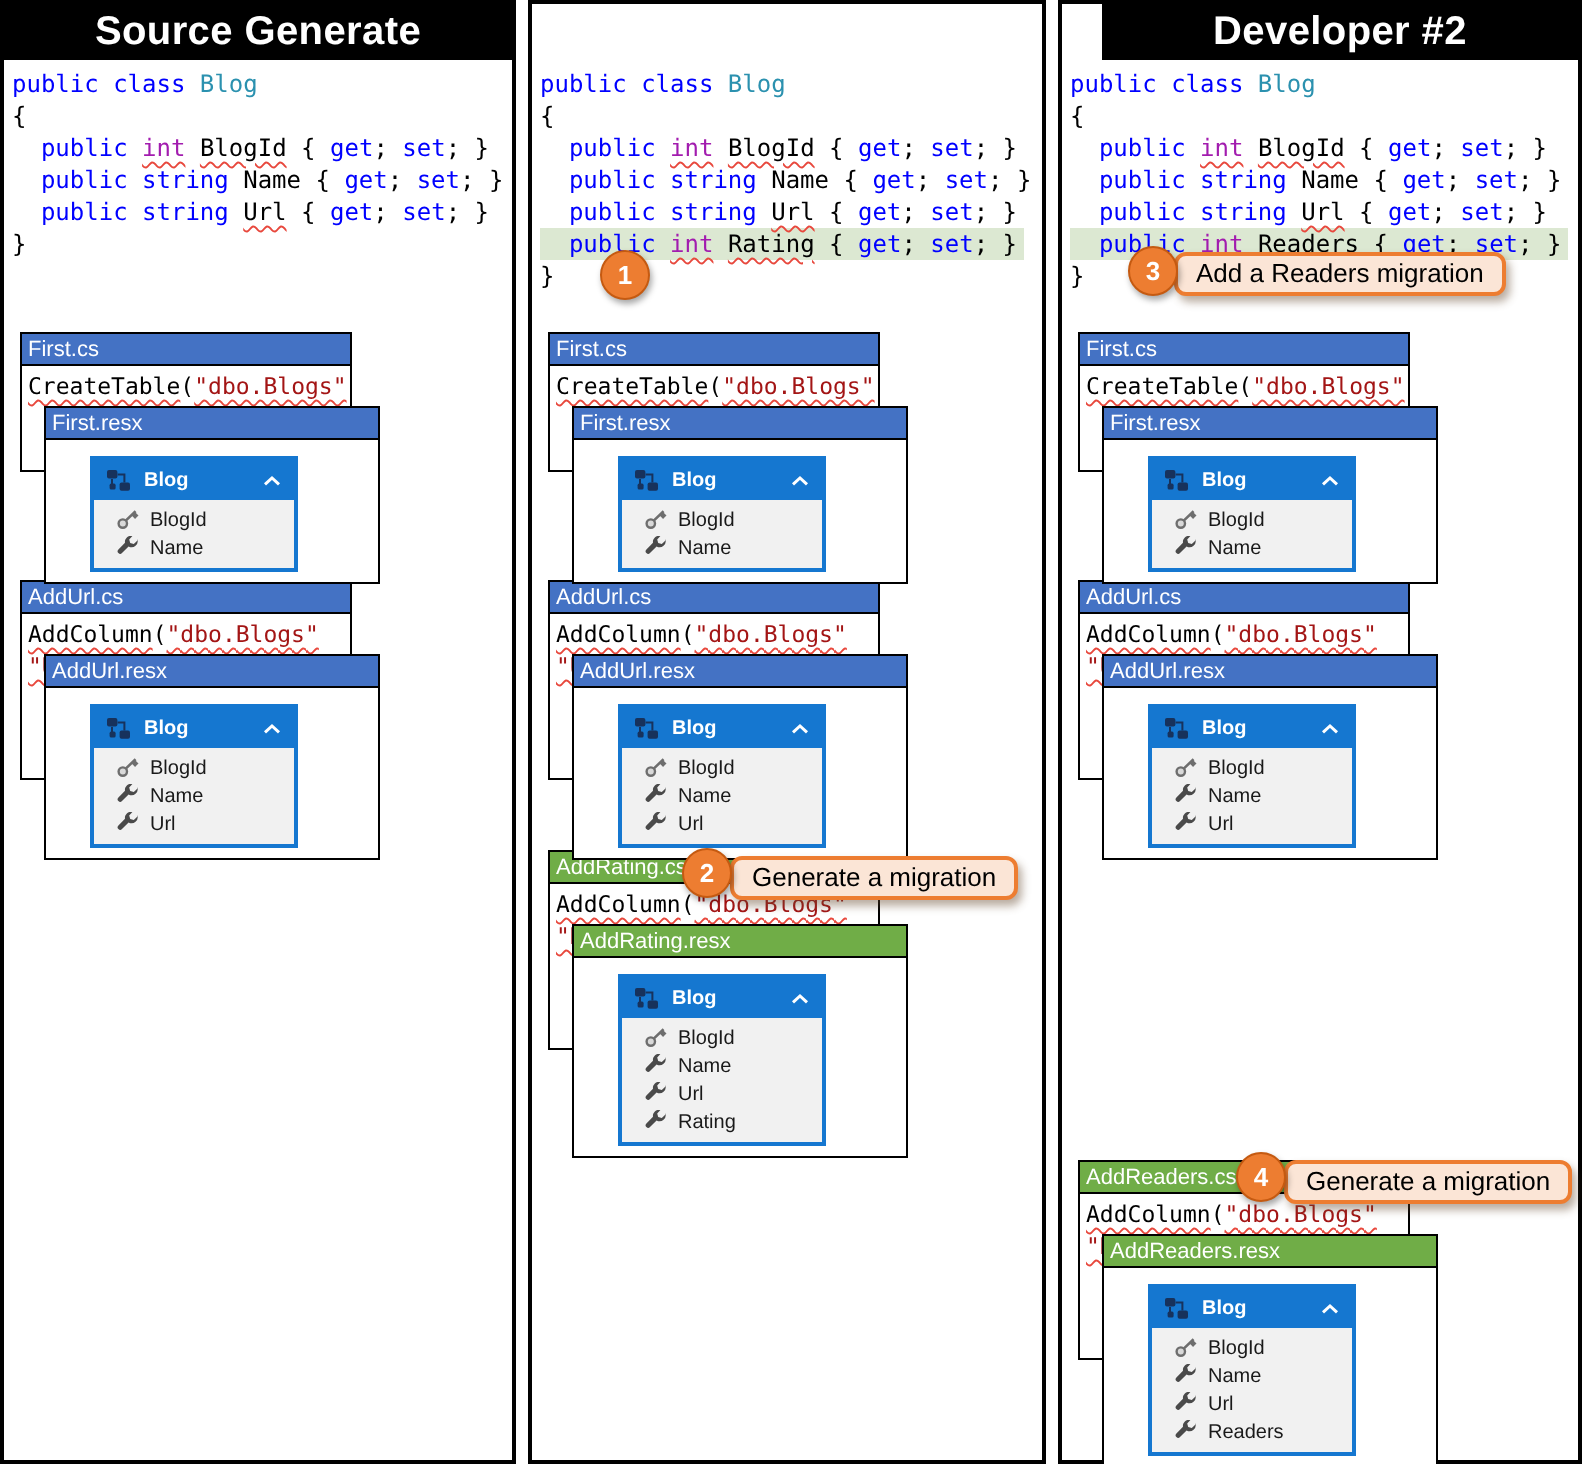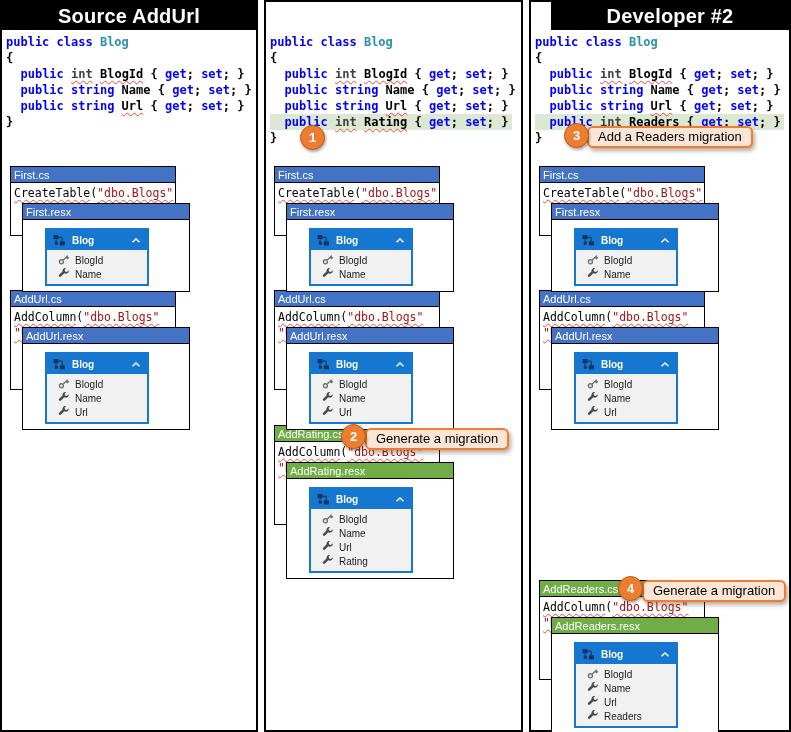--- a/index.html
+++ b/index.html
@@ -9,27 +9,27 @@
   
   .col{position:absolute;top:0;height:732px;background:#fff;border:2px solid #000;box-sizing:border-box;}
   .col-0{left:0;width:258px;}
   .col-1{left:264px;width:259px;}
   .col-2{left:529px;width:262px;padding-left:20px;}
   .coltitle{height:28px;background:#000;color:#fff;display:flex;align-items:center;justify-content:center;
             font-size:20px;font-weight:bold;letter-spacing:.2px;}
 
   
   .codeblock{position:absolute;left:4px;top:32px;font-family:"DejaVu Sans Mono",monospace;
-             font-size:12px;line-height:16px;color:#000;font-weight:bold;}
+             font-size:12px;line-height:16px;color:#000;}
   .cl{white-space:pre;display:block;}
   .cl.hl{display:table;background:#DCE8D2;padding-right:3px;}
   .tk-kw{color:#0000FF;}
   .tk-cls{color:#2B91AF;}
   .tk-pl{color:#000;}
-  .tk-kww{color:#404040;}
+  .tk-kww{color:#a21caf;}
   .tk-idw{color:#000;}
   .tk-strw{color:#A31515;}
   .tk-kww,.tk-idw,.tk-strw{text-decoration:underline;text-decoration-style:wavy;
       text-decoration-color:#E8483D;text-decoration-thickness:1px;text-underline-offset:2px;}
 
   
   .csbox,.resxbox{position:absolute;box-sizing:border-box;border:1px solid #000;background:#fff;}
   .csbox{left:8px;width:166px;z-index:1;}
   .resxbox{left:20px;width:168px;z-index:3;}
   .boxhead{height:15px;display:flex;align-items:center;padding:0 3px;}
@@ -60,21 +60,21 @@
   .callout{position:absolute;background:#FBE5D6;border:2px solid #ED7D31;border-radius:6px;
            padding:1px 9px 2px;font-size:13px;color:#000;white-space:nowrap;z-index:15;
            box-shadow:2px 3px 4px rgba(100,70,45,.45);}
 </style>
 </head>
 <body>
 
 <div id="stage">
 
   <div class="col col-0">
-    <div class="coltitle">Source AddUrl</div>
+    <div class="coltitle">Source Generate</div>
     <div class="codeblock">
         <div class="cl"><span class="tk-kw">public class </span><span class="tk-cls">Blog</span></div>
         <div class="cl"><span class="tk-pl">{</span></div>
         <div class="cl"><span class="tk-pl">  </span><span class="tk-kw">public </span><span class="tk-kww">int</span><span class="tk-pl"> </span><span class="tk-idw">BlogId</span><span class="tk-pl"> { </span><span class="tk-kw">get</span><span class="tk-pl">; </span><span class="tk-kw">set</span><span class="tk-pl">; }</span></div>
         <div class="cl"><span class="tk-pl">  </span><span class="tk-kw">public string </span><span class="tk-pl">Name { </span><span class="tk-kw">get</span><span class="tk-pl">; </span><span class="tk-kw">set</span><span class="tk-pl">; }</span></div>
         <div class="cl"><span class="tk-pl">  </span><span class="tk-kw">public string </span><span class="tk-idw">Url</span><span class="tk-pl"> { </span><span class="tk-kw">get</span><span class="tk-pl">; </span><span class="tk-kw">set</span><span class="tk-pl">; }</span></div>
         <div class="cl"><span class="tk-pl">}</span></div>
       </div>
 
     <div class="csbox" style="top:164px">

